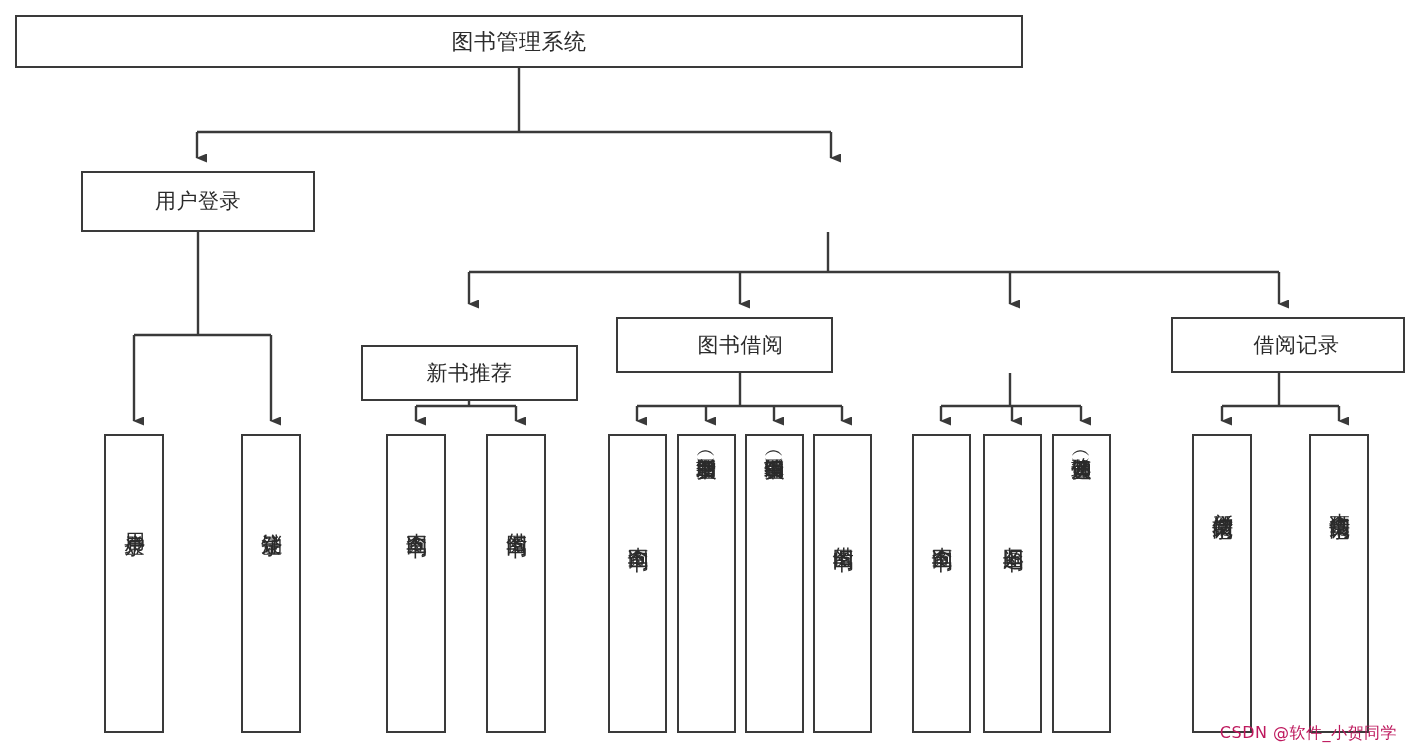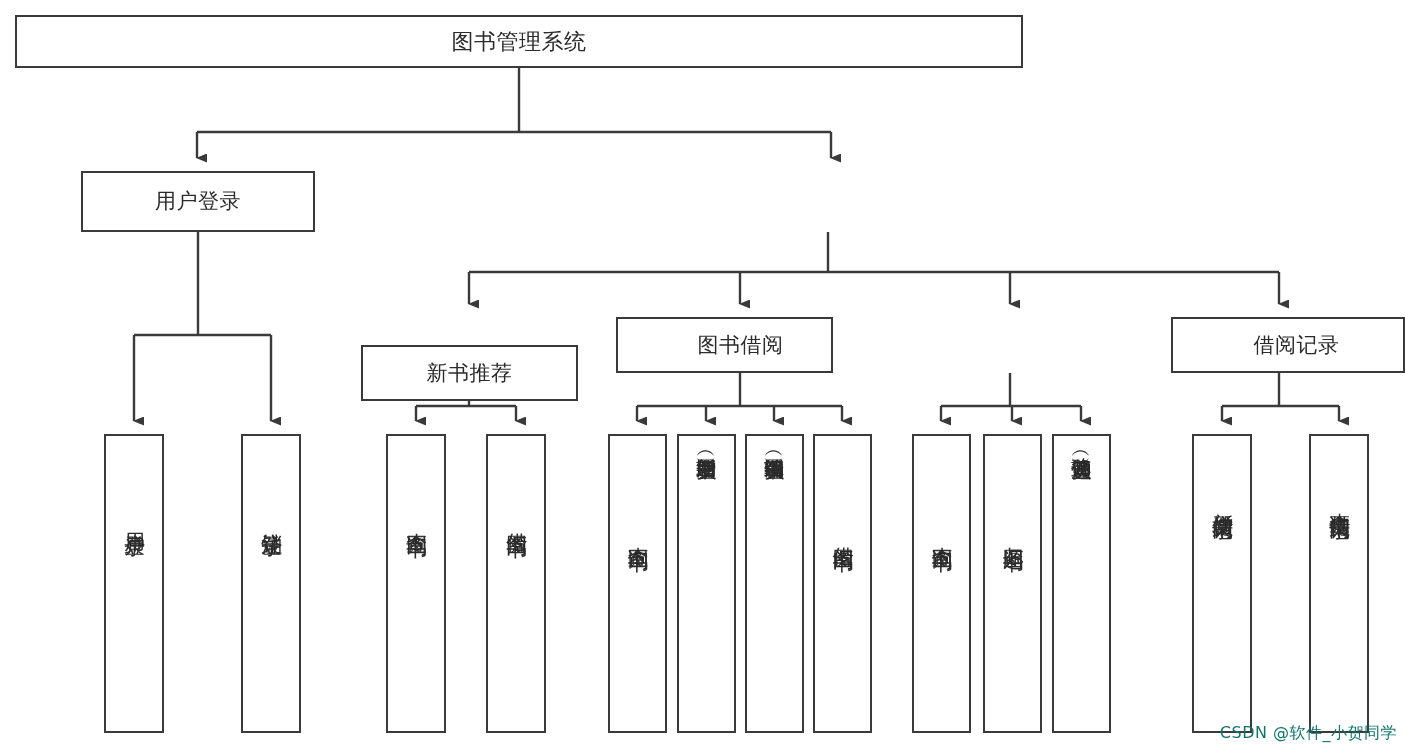--- a/index.html
+++ b/index.html
@@ -77,21 +77,21 @@
     margin-top: 58px;
   }
   .node.vert.top .label {
     margin-top: 4px;
   }
   .watermark {
     position: absolute;
     right: 8px;
     bottom: 3px;
     font-size: 16px;
-    color: #0f766e;
+    color: #be185d;
     letter-spacing: 0.5px;
     white-space: nowrap;
   }
 </style>
 </head>
 <body>
 
 <div id="diagram-root">
 
   <svg class="wires" viewBox="0 0 1405 747" xmlns="http://www.w3.org/2000/svg">

